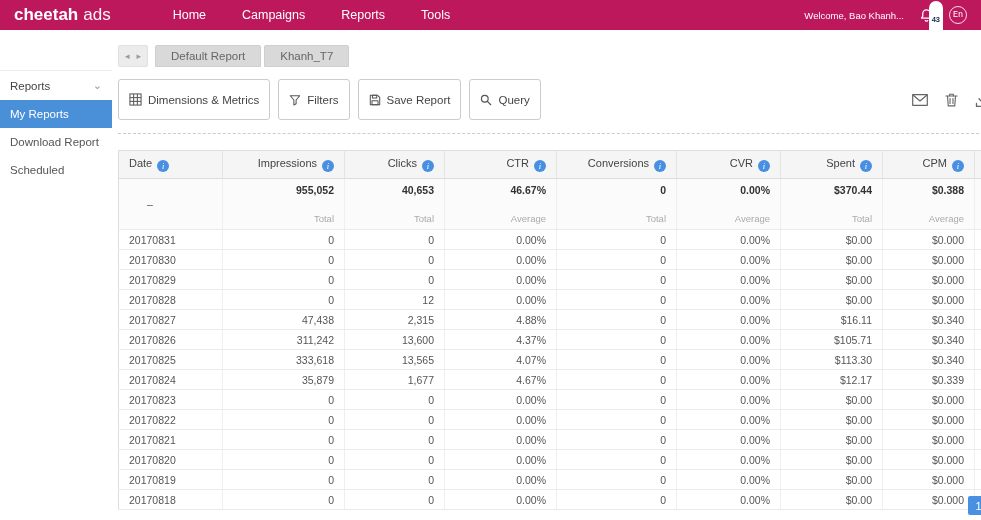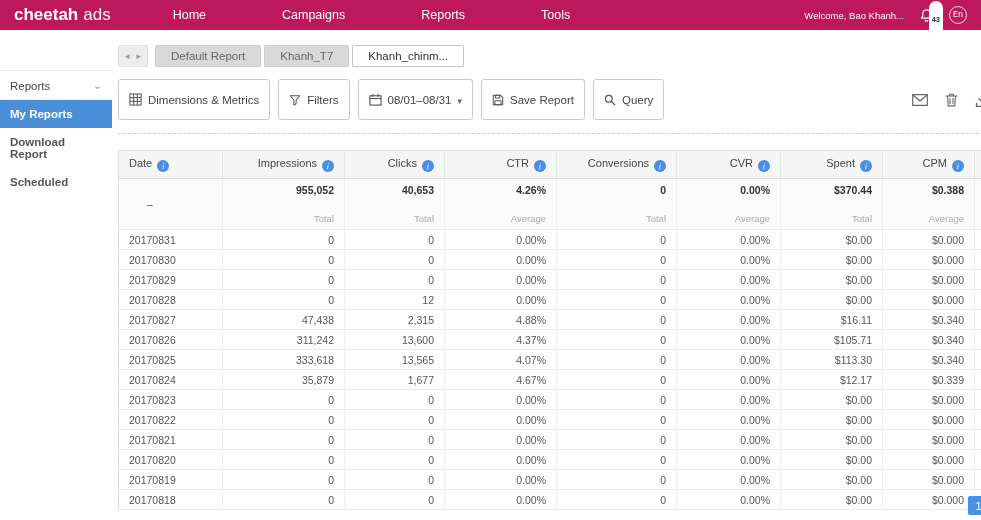--- a/index.html
+++ b/index.html
@@ -5,38 +5,38 @@
   * { margin:0; padding:0; box-sizing:border-box; }
   html,body { width:981px; height:520px; overflow:hidden; background:#fff;
     font-family:"Liberation Sans", sans-serif; }
 
   
   .navbar { height:30px; background:#be185d; display:flex; align-items:center;
     padding:0 14px; color:#fff; }
   .brand { font-size:17px; cursor:pointer; white-space:nowrap; }
   .brand .bold { font-weight:700; }
   .brand .light { font-weight:300; margin-left:5px; opacity:.95; }
-  .nav-items { display:flex; gap:76px; margin-left:62px; font-size:12.5px; }
+  .nav-items { display:flex; gap:36px; margin-left:62px; font-size:12.5px; }
   .nav-item { cursor:pointer; }
   .nav-right { margin-left:auto; display:flex; align-items:center; gap:15px; }
   .welcome { font-size:9.5px; white-space:nowrap; }
   .bell-wrap { position:relative; display:flex; cursor:pointer; }
   .badge { position:absolute; top:-7px; right:-9px; background:#fff; color:#16294c;
     border-radius:8px; font-size:7.5px; font-weight:700; padding:14px 3px; line-height:1.2; }
   .lang-btn { width:18px; height:18px; border:1px solid rgba(255,255,255,.85);
     border-radius:50%; display:flex; align-items:center; justify-content:center;
     font-size:8.5px; cursor:pointer;font-family:Liberation Mono, monospace; }
 
   
   .main { display:flex; height:490px; }
   .sidebar { width:112px; background:#fff; padding-top:40px; font-size:11.5px; color:#555; flex:none; }
   .sb-section { display:flex; justify-content:space-between; align-items:center;
     padding:8px 10px; border-top:1px solid #ececec; color:#444; cursor:pointer; }
   .chev-down::before { content:"⌄"; color:#999; font-size:11px; }
-  .sb-item { padding:8px 10px; cursor:pointer;font-weight:bold; }
+  .sb-item { padding:8px 10px; cursor:pointer; }
   .sb-item.active { background:#4a90d9; color:#fff; }
 
   .content { flex:1; position:relative; padding:15px 16px 0 6px; }
 
   
   .tab-row { display:flex; align-items:flex-end; gap:3px; height:22px; }
   .tab-arrows { display:flex; gap:7px; background:#ececec; border:1px solid #e0e0e0;
     padding:0 6px; height:22px; align-items:center; color:#9a9a9a; font-size:9px;
     border-radius:2px; margin-right:4px; }
   .arrow-left::before { content:"◂"; }
@@ -128,49 +128,38 @@
 
   <section class="content">
 
     <div class="tab-row">
       <span class="tab-arrows">
         <span class="arrow-left"></span>
         <span class="arrow-right"></span>
       </span>
       <span class="tab">Default Report</span>
       <span class="tab">Khanh_T7</span>
-      <span class="tab active">Khanh_chinm...</span>
     </div>
 
     <div class="toolbar">
       <button class="btn">
         <svg width="13" height="13" viewBox="0 0 14 14" fill="none" stroke="#555" stroke-width="1.1">
           <rect x="1" y="1" width="12" height="12"></rect>
           <line x1="5" y1="1" x2="5" y2="13"></line>
             <line x1="9" y1="1" x2="9" y2="13"></line>
           <line x1="1" y1="5" x2="13" y2="5"></line>
             <line x1="1" y1="9" x2="13" y2="9"></line>
         </svg>
         <span>Dimensions &amp; Metrics</span>
       </button>
       <button class="btn">
         <svg width="12" height="12" viewBox="0 0 14 14" fill="none" stroke="#555" stroke-width="1.2" stroke-linejoin="round">
           <path d="M1.5 2h11L8.3 7v4.3L5.7 12.8V7z"></path>
         </svg>
         <span>Filters</span>
-      </button>
-      <button class="btn">
-        <svg width="13" height="13" viewBox="0 0 14 14" fill="none" stroke="#555" stroke-width="1.2">
-          <rect x="1" y="3" width="12" height="10"></rect>
-          <line x1="4.2" y1="1" x2="4.2" y2="4"></line>
-            <line x1="9.8" y1="1" x2="9.8" y2="4"></line>
-          <line x1="1" y1="6" x2="13" y2="6"></line>
-        </svg>
-        <span>08/01–08/31</span>
-        <span class="caret"></span>
       </button>
       <button class="btn">
         <svg width="12" height="12" viewBox="0 0 14 14" fill="none" stroke="#555" stroke-width="1.2" stroke-linejoin="round">
           <path d="M1.5 1.5h8.5l2.5 2.5v8.5H1.5z"></path>
           <rect x="4" y="1.5" width="5" height="3.2"></rect>
           <rect x="3.5" y="8" width="7" height="4.5"></rect>
         </svg>
         <span>Save Report</span>
       </button>
       <button class="btn">
@@ -229,21 +218,21 @@
               <td class="col-0 total-date">–</td>
               <td class="col-1">
                 <div class="total-val">955,052</div>
                 <div class="total-sub">Total</div>
               </td>
               <td class="col-2">
                 <div class="total-val">40,653</div>
                 <div class="total-sub">Total</div>
               </td>
               <td class="col-3">
-                <div class="total-val">4.26%</div>
+                <div class="total-val">46.67%</div>
                 <div class="total-sub">Average</div>
               </td>
               <td class="col-4">
                 <div class="total-val">0</div>
                 <div class="total-sub">Total</div>
               </td>
               <td class="col-5">
                 <div class="total-val">0.00%</div>
                 <div class="total-sub">Average</div>
               </td>

